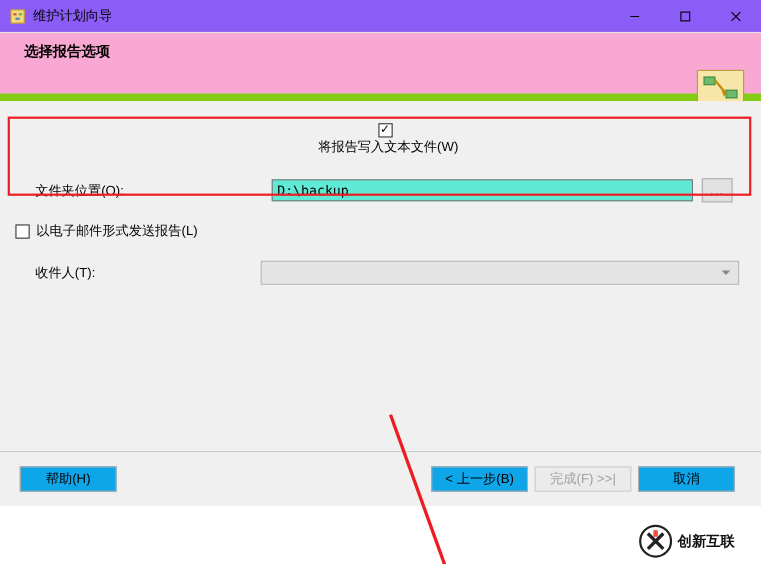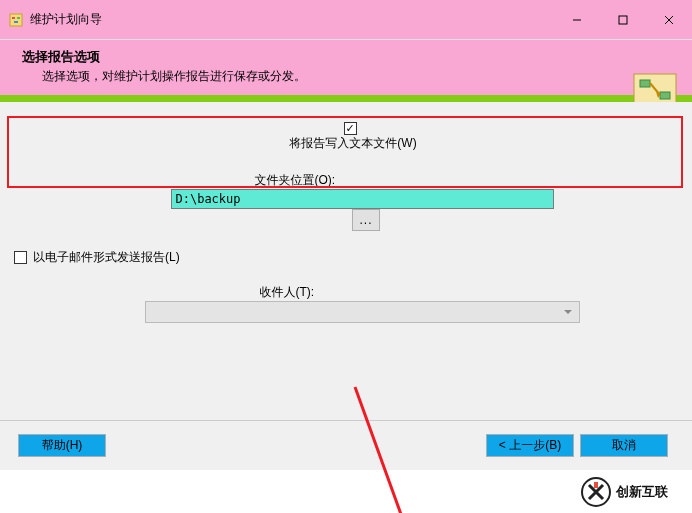--- a/index.html
+++ b/index.html
@@ -6,22 +6,22 @@
     body {
       font-family: "Microsoft YaHei", "SimSun", sans-serif;
       font-size: 12px;
       background: #fff;
       width: 692px;
       height: 513px;
       overflow: hidden;
       position: relative;
     }
     .titlebar {
-      height: 40px;
-      background: #f9a8d4;
+      height: 30px;
+      background: #8b5cf6;
       border-bottom: 1px solid #e5e5e5;
       display: flex;
       align-items: center;
       padding: 0 0 0 8px;
     }
     .titlebar .app-icon {
       width: 16px; height: 16px;
       margin-right: 6px;
       display: flex; align-items: center; justify-content: center;
     }
@@ -106,21 +106,20 @@
     }
     .checkbox.checked::after {
       content: "✓";
       color: #000;
       font-size: 11px;
       line-height: 1;
     }
     .indent-row {
       padding-left: 32px;
       margin-top: 12px;
-      flex-direction: column;
     }
     .label-col {
       width: 215px;
     }
     .text-input {
       width: 383px;
       height: 20px;
       border: 1px solid #7a7a7a;
       background: #5eead4;
       font-family: "SimSun", monospace;
@@ -235,21 +234,20 @@
       <svg width="10" height="10">
           <line x1="1" y1="1" x2="9" y2="9" stroke="#000" stroke-width="1"></line>
           <line x1="9" y1="1" x2="1" y2="9" stroke="#000" stroke-width="1"></line>
         </svg>
     </div>
   </div>
 </div>
 
 <div class="header-section">
   <div class="header-title">选择报告选项</div>
-  <div class="header-subtitle">选择选项，对维护计划操作报告进行保存或分发。</div>
   <div class="header-icon">
     <svg width="50" height="42" viewBox="0 0 50 42">
       <rect x="4" y="6" width="42" height="32" fill="#f6e6a8" stroke="#b89b3a"></rect>
       <rect x="10" y="12" width="10" height="7" fill="#6fb96f" stroke="#3a8a3a"></rect>
       <rect x="30" y="24" width="10" height="7" fill="#6fb96f" stroke="#3a8a3a"></rect>
       <path d="M20 15 L30 27" stroke="#c48a00" stroke-width="2" marker-end=""></path>
       <polygon points="30,27 26,24 28,30" fill="#c48a00"></polygon>
     </svg>
   </div>
 </div>
@@ -284,20 +282,21 @@
         <polygon points="0,0 11,5 0,10" fill="#ed1c24"></polygon>
       </marker>
     </defs>
     <line x1="10" y1="10" x2="70" y2="176" stroke="#ed1c24" stroke-width="3" marker-end="url(#ah)"></line>
   </svg>
 
   <div class="button-bar">
     <span class="wiz-btn">帮助(H)</span>
     <span class="spacer"></span>
     <span class="wiz-btn">&lt; 上一步(B)</span>
+    <span class="wiz-btn disabled">完成(F) &gt;&gt;|</span>
     <span class="wiz-btn">取消</span>
   </div>
 </div>
 
 <div class="watermark-logo">
   <svg width="110" height="32" viewBox="0 0 110 32">
     <circle cx="16" cy="16" r="14" fill="#fff" stroke="#222" stroke-width="2"></circle>
     <path d="M9 9 L23 23 M23 9 L9 23" stroke="#222" stroke-width="3"></path>
     <rect x="14" y="6" width="4" height="6" fill="#e74c3c"></rect>
     <text x="36" y="20" font-size="13" font-weight="bold" fill="#111">创新互联</text>

